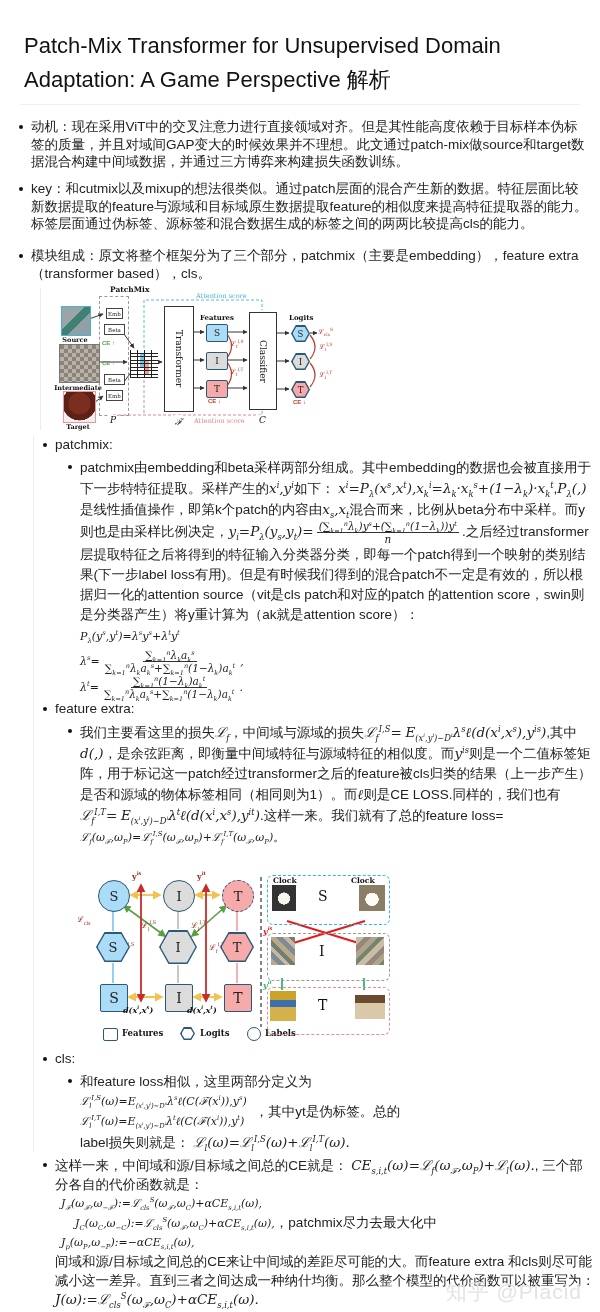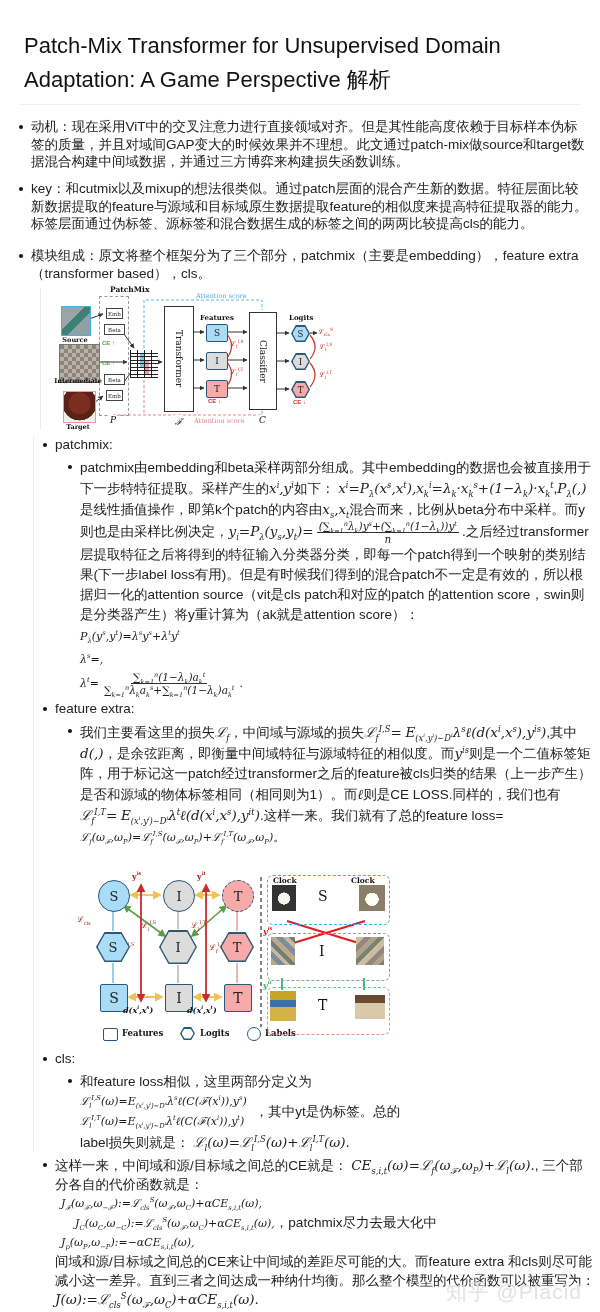--- a/index.html
+++ b/index.html
@@ -90,21 +90,21 @@
       <path d="M98,60 L98,12 L216,12 L216,22" fill="none" stroke="#5bbcd6" stroke-width="1" stroke-dasharray="3,2"></path>
       <path d="M98,92 L98,127 M67,127 L216,127 L216,122" fill="none" stroke="#e08a8a" stroke-width="1" stroke-dasharray="3,2"></path>
     </svg>
 
     <span class="flab bold" style="left:64px;top:-3px;font-size:7.5px;">PatchMix</span>
     <div style="position:absolute;left:53px;top:8px;width:28px;height:118px;border:1px dashed #999;"></div>
 
     <div class="imgbox" style="left:15px;top:18px;width:28px;height:28px;border:1.5px solid #49b3d6;background:linear-gradient(135deg,#9aa5a8 0 40%,#3f7f74 40% 60%,#8fa0a6 60%);"></div>
     <span class="flab bold" style="left:10px;top:48px;width:38px;text-align:center;font-size:6.5px;">Source</span>
     <div class="imgbox" style="left:13px;top:56px;width:39px;height:37px;border:1px solid #777;background:repeating-conic-gradient(#b9b2a9 0 25%,#8c8478 0 50%) 0 0/8px 8px;"></div>
-    <span class="flab bold" style="left:4px;top:89px;width:56px;text-align:center;font-size:6.5px;">Intermediate</span>
+    <span class="flab bold" style="left:4px;top:96px;width:56px;text-align:center;font-size:6.5px;">Intermediate</span>
     <div class="imgbox" style="left:17px;top:103px;width:31px;height:30px;border:1.5px solid #ef93a5;background:radial-gradient(circle at 50% 38%,#7a2e1f 0 45%,#5e1f14 46% 70%,#f0f0f0 71%);"></div>
     <span class="flab bold" style="left:13px;top:135px;width:38px;text-align:center;font-size:6.5px;">Target</span>
 
     <div class="nodebox" style="left:60px;top:20px;width:15px;height:9px;font-size:5.5px;border-color:#444;background:#fff;">Emb</div>
     <div class="nodebox" style="left:58px;top:36px;width:19px;height:9px;font-size:5.5px;border-color:#444;background:#fff;">Beta</div>
     <span class="flab green bold" style="left:56px;top:52px;font-size:6px;font-family:'Liberation Sans',sans-serif;">CE ↑</span>
     <span class="flab green bold" style="left:56px;top:72px;font-size:6px;font-family:'Liberation Sans',sans-serif;">CE ↑</span>
     <div class="nodebox" style="left:58px;top:86px;width:19px;height:9px;font-size:5.5px;border-color:#444;background:#fff;">Beta</div>
     <div class="nodebox" style="left:60px;top:102px;width:15px;height:9px;font-size:5.5px;border-color:#444;background:#fff;">Emb</div>
     <span class="flab m" style="left:63px;top:127px;font-size:9px;background:#fff;padding:0 1px;">P</span>
@@ -156,21 +156,24 @@
   <div class="guide" style="left:33px;top:436px;height:716px;"></div>
 
   <div class="blk li2" style="top:436px;">patchmix:</div>
   <div class="blk li3" style="top:458px;">
     <span>patchmix由embedding和beta采样两部分组成。其中embedding的数据也会被直接用于下一步特特征提取。采样产生的<span class="m">x<sup>i</sup>,y<sup>i</sup></span>如下： <span class="m">x<sup>i</sup>=P<sub>λ</sub>(x<sup>s</sup>,x<sup>t</sup>),x<sub>k</sub><sup>i</sup>=λ<sub>k</sub>·x<sub>k</sub><sup>s</sup>+(1−λ<sub>k</sub>)·x<sub>k</sub><sup>t</sup></span>,<span class="m">P<sub>λ</sub>(,)</span>是线性插值操作，即第k个patch的内容由<span class="m">x<sub>s</sub>,x<sub>t</sub></span>混合而来，比例从beta分布中采样。而y则也是由采样比例决定，<span class="m">y<sub>i</sub>=P<sub>λ</sub>(y<sub>s</sub>,y<sub>t</sub>)=</span></span><span class="frac m">
         <span class="num">(∑<sub>k=1</sub><sup>n</sup>λ<sub>k</sub>)y<sup>s</sup>+(∑<sub>k=1</sub><sup>n</sup>(1−λ<sub>k</sub>))y<sup>t</sup></span>
         <span class="den">n</span>
       </span><span>.之后经过transformer层提取特征之后将得到的特征输入分类器分类，即每一个patch得到一个映射的类别结果(下一步label loss有用)。但是有时候我们得到的混合patch不一定是有效的，所以根据归一化的attention source（vit是cls patch和对应的patch 的attention score，swin则是分类器产生）将y重计算为（ak就是attention score）：</span>
     <div class="math math-line" style="margin-top:2px;">P<sub>λ</sub>(y<sup>s</sup>,y<sup>t</sup>)=λ<sup>s</sup>y<sup>s</sup>+λ<sup>t</sup>y<sup>t</sup></div>
     <div style="margin-top:2px;">
-      <span class="math math-line">λ<sup>s</sup>=</span><span class="math math-line">,</span>
+      <span class="math math-line">λ<sup>s</sup>=</span><span class="frac m">
+          <span class="num">∑<sub>k=1</sub><sup>n</sup>λ<sub>k</sub>a<sub>k</sub><sup>s</sup></span>
+          <span class="den">∑<sub>k=1</sub><sup>n</sup>λ<sub>k</sub>a<sub>k</sub><sup>s</sup>+∑<sub>k=1</sub><sup>n</sup>(1−λ<sub>k</sub>)a<sub>k</sub><sup>t</sup></span>
+        </span><span class="math math-line">,</span>
     </div>
     <div style="margin-top:1px;">
       <span class="math math-line">λ<sup>t</sup>=</span><span class="frac m">
           <span class="num">∑<sub>k=1</sub><sup>n</sup>(1−λ<sub>k</sub>)a<sub>k</sub><sup>t</sup></span>
           <span class="den">∑<sub>k=1</sub><sup>n</sup>λ<sub>k</sub>a<sub>k</sub><sup>s</sup>+∑<sub>k=1</sub><sup>n</sup>(1−λ<sub>k</sub>)a<sub>k</sub><sup>t</sup></span>
         </span><span class="math math-line">.</span>
     </div>
   </div>
 
   <div class="blk li2" style="top:700px;">feature extra:</div>

